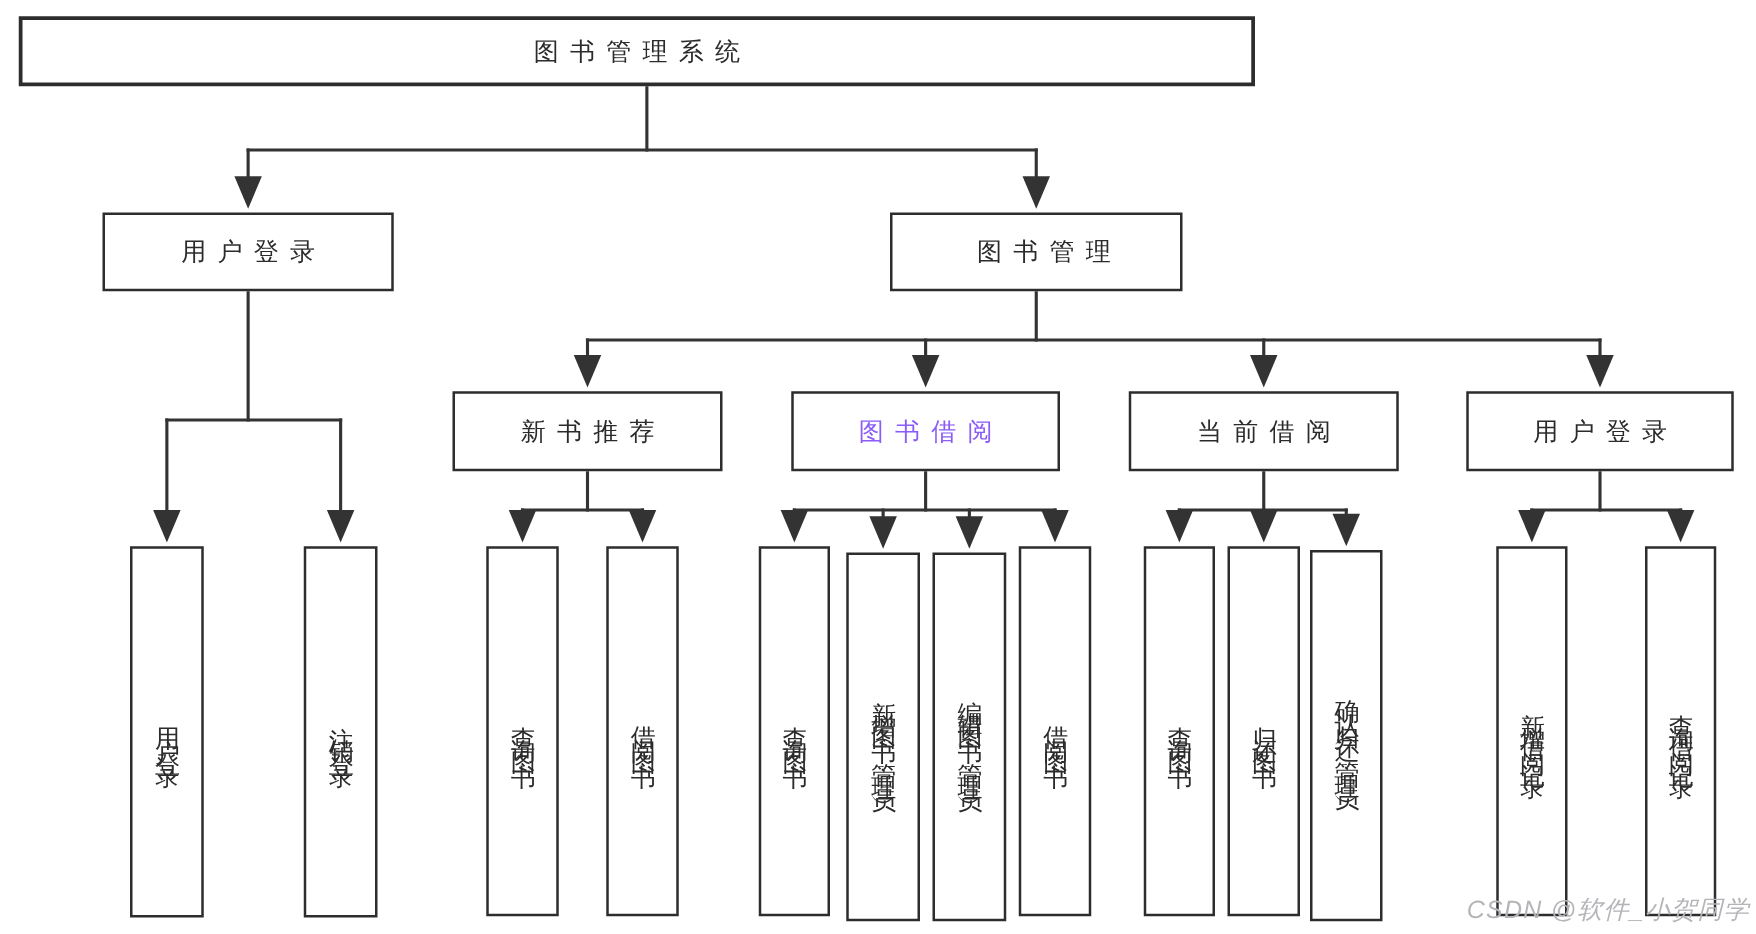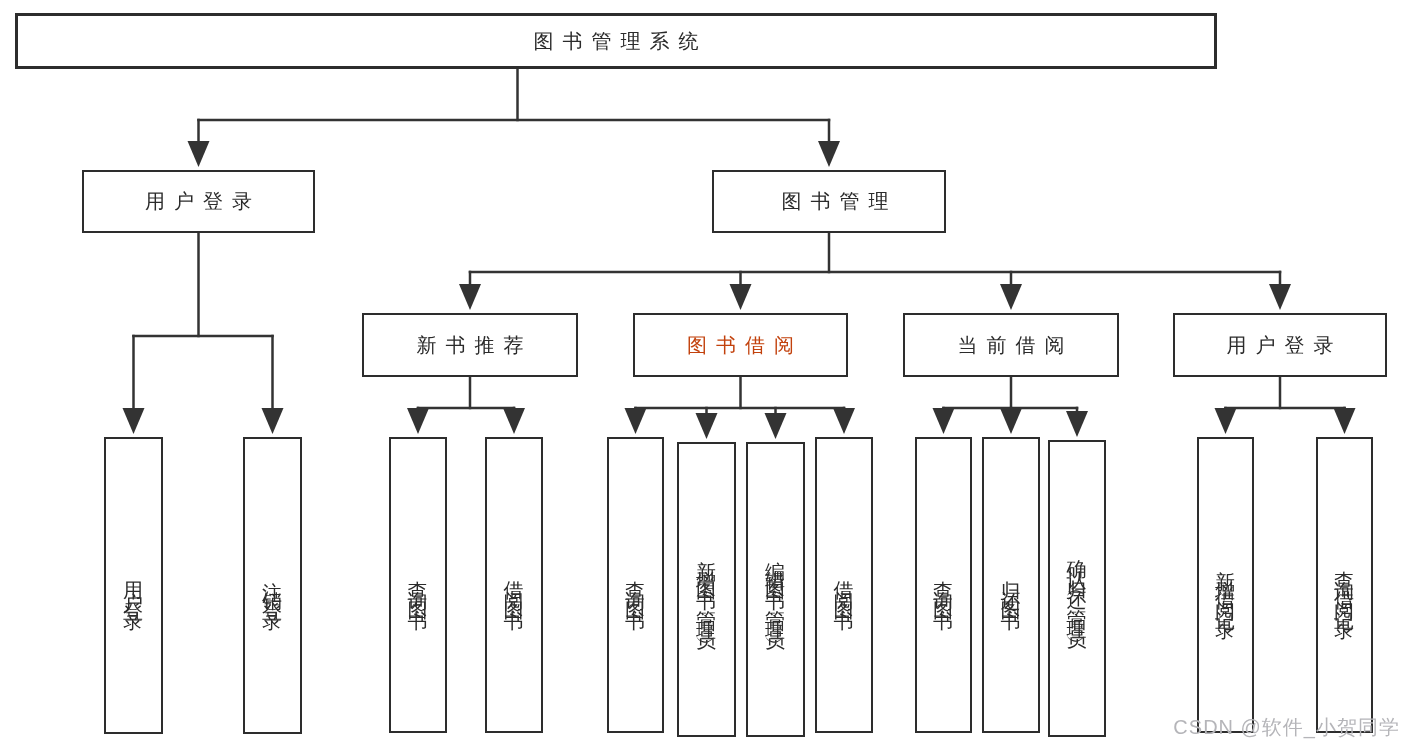--- a/index.html
+++ b/index.html
@@ -40,20 +40,21 @@
   }
   .watermark {
     position: absolute;
     top: 714px;
     right: 5px;
     font-size: 20px;
     letter-spacing: 1px;
     color: #b5b5b9;
     z-index: 5;
     white-space: nowrap;
+    font-style: italic;
   }
 </style>
 </head>
 <body style="background: rgb(255, 255, 255);">
 
 <div class="stage">
   <svg class="connectors" width="1405" height="747" viewBox="0 0 1405 747">
       <line x1="517.5" y1="69" x2="517.5" y2="120" stroke="#333333" stroke-width="2.5" stroke-linecap="square"></line>
       <line x1="198.5" y1="120" x2="829" y2="120" stroke="#333333" stroke-width="2.5" stroke-linecap="square"></line>
       <line x1="198.5" y1="120" x2="198.5" y2="156" stroke="#333333" stroke-width="2.5" stroke-linecap="square"></line>
@@ -101,33 +102,33 @@
       <line x1="1077" y1="408" x2="1077" y2="426" stroke="#333333" stroke-width="2.5" stroke-linecap="square"></line>
       <polygon points="1066,411 1088,411 1077,437" fill="#333333"></polygon>
       <line x1="1280" y1="377" x2="1280" y2="408" stroke="#333333" stroke-width="2.5" stroke-linecap="square"></line>
       <line x1="1225.5" y1="408" x2="1344.5" y2="408" stroke="#333333" stroke-width="2.5" stroke-linecap="square"></line>
       <line x1="1225.5" y1="408" x2="1225.5" y2="423" stroke="#333333" stroke-width="2.5" stroke-linecap="square"></line>
       <polygon points="1214.5,408 1236.5,408 1225.5,434" fill="#333333"></polygon>
       <line x1="1344.5" y1="408" x2="1344.5" y2="423" stroke="#333333" stroke-width="2.5" stroke-linecap="square"></line>
       <polygon points="1333.5,408 1355.5,408 1344.5,434" fill="#333333"></polygon>
     </svg>
   <div class="watermark" style="color: rgb(181, 181, 185);">CSDN @软件_小贺同学</div>
-<div class="node h root" style="left: 15px; top: 13px; width: 1202px; height: 56px; border-color: rgb(45, 45, 45); background: rgb(255, 255, 255); color: rgb(43, 43, 43);">
+<div class="node h root" style="left: 15px; top: 13px; width: 989px; height: 56px; border-color: rgb(45, 45, 45); background: rgb(255, 255, 255); color: rgb(43, 43, 43);">
       <span class="label">图书管理系统</span>
     </div>
     <div class="node h" style="left: 82px; top: 170px; width: 233px; height: 63px; border-color: rgb(45, 45, 45); background: rgb(255, 255, 255); color: rgb(43, 43, 43);">
       <span class="label">用户登录</span>
     </div>
     <div class="node h" style="left: 712px; top: 170px; width: 234px; height: 63px; border-color: rgb(45, 45, 45); background: rgb(255, 255, 255); color: rgb(43, 43, 43); padding-left: 12px;">
       <span class="label">图书管理</span>
     </div>
     <div class="node h" style="left: 362px; top: 313px; width: 216px; height: 64px; border-color: rgb(45, 45, 45); background: rgb(255, 255, 255); color: rgb(43, 43, 43);">
       <span class="label">新书推荐</span>
     </div>
-    <div class="node h" style="left: 633px; top: 313px; width: 215px; height: 64px; border-color: rgb(45, 45, 45); background: rgb(255, 255, 255); color: #c2410c;">
+    <div class="node h" style="left: 633px; top: 313px; width: 215px; height: 64px; border-color: rgb(45, 45, 45); background: rgb(255, 255, 255); color: #8b5cf6;">
       <span class="label">图书借阅</span>
     </div>
     <div class="node h" style="left: 903px; top: 313px; width: 216px; height: 64px; border-color: rgb(45, 45, 45); background: rgb(255, 255, 255); color: rgb(43, 43, 43); text-align: right;">
       <span class="label">当前借阅</span>
     </div>
     <div class="node h" style="left: 1173px; top: 313px; width: 214px; height: 64px; border-color: rgb(45, 45, 45); background: rgb(255, 255, 255); color: rgb(43, 43, 43);">
       <span class="label">用户登录</span>
     </div>
     <div class="node v" style="left: 104px; top: 437px; width: 59px; height: 297px; border-color: rgb(45, 45, 45); background: rgb(255, 255, 255); color: rgb(43, 43, 43);">
       <span class="label">用户登录</span>

